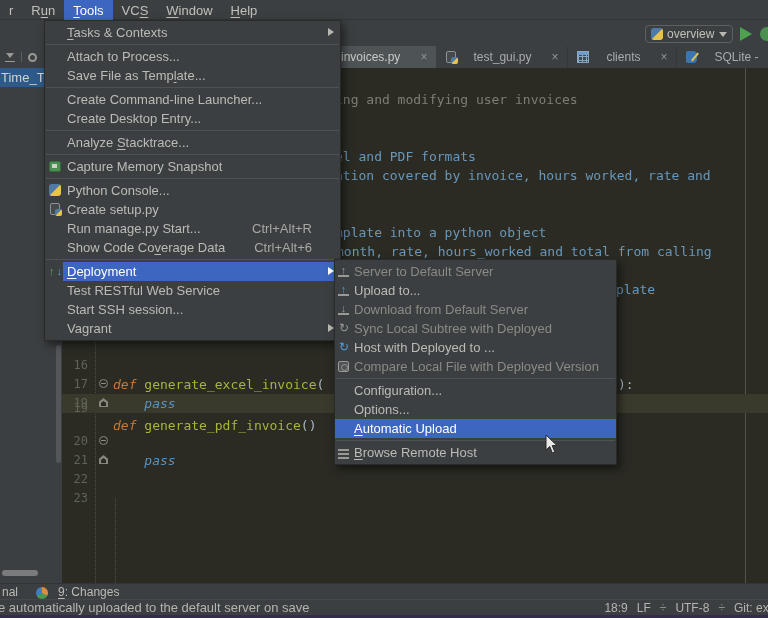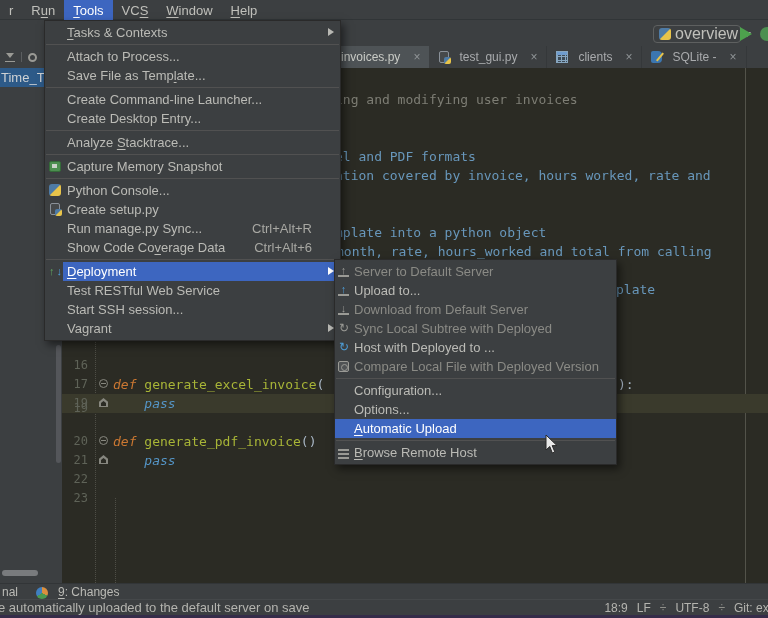--- a/index.html
+++ b/index.html
@@ -10,21 +10,21 @@
 
   
   .menubar{position:absolute;left:0;top:0;width:768px;height:20px;background:#3C3F41;
     border-bottom:1px solid #313537;display:flex;align-items:center;font-size:13px;}
   .mb-item{padding:1px 9px;height:20px;line-height:19px;color:#C0C0BB;cursor:default;}
   .mb-item.sel{background:#3D66C0;color:#FFF;}
 
   
   .toolbar{position:absolute;left:0;top:20px;width:768px;height:26px;background:#3C3F41;}
   .run-chip{position:absolute;left:645px;top:5px;width:88px;height:18px;border:1px solid #5E6060;
-    border-radius:4px;display:flex;align-items:center;gap:4px;padding:0 5px;font-size:16px;color:#C0C0BB;margin-left:8px;}
+    border-radius:4px;display:flex;align-items:center;gap:4px;padding:0 5px;font-size:12px;color:#C0C0BB;}
   .caret-down{width:0;height:0;border-left:4px solid transparent;border-right:4px solid transparent;
     border-top:5px solid #B8B8B3;margin-left:1px;}
   .play-btn{position:absolute;left:740px;top:7px;width:0;height:0;
     border-top:7px solid transparent;border-bottom:7px solid transparent;border-left:12px solid #4DA24D;}
   .partial-icon{position:absolute;left:760px;top:7px;width:14px;height:14px;border-radius:50%;background:#4C8F50;}
 
   
   .proj-panel{position:absolute;left:0;top:46px;width:62px;height:537px;background:#3C3F41;}
   .proj-tools{position:absolute;left:5px;top:6px;display:flex;align-items:center;gap:6px;}
   .ic-collapse{width:10px;height:9px;border-bottom:1px solid #9A9A95;position:relative;}
@@ -33,21 +33,21 @@
   .ic-vsep{width:1px;height:10px;background:#5B5E60;}
   .ic-gear{width:9px;height:9px;border:2px solid #9A9A95;border-radius:50%;}
   .proj-sel{position:absolute;left:0;top:22px;width:62px;height:19px;background:#2D5A88;
     color:#CFD2D4;font-size:13px;line-height:19px;padding-left:1px;white-space:nowrap;overflow:hidden;}
   .proj-vscroll{position:absolute;left:56px;top:299px;width:5px;height:118px;background:#54565A;border-radius:3px;}
   .proj-hscroll{position:absolute;left:2px;top:524px;width:36px;height:6px;background:#797B7D;border-radius:3px;}
 
   
   .tabbar{position:absolute;left:62px;top:46px;width:706px;height:22px;background:#3C3F41;display:flex;}
   .tabspacer{width:241px;flex:none;}
-  .tab{display:flex;align-items:center;gap:10px;padding:0 9px;font-size:12px;color:#A9ABAD;
+  .tab{display:flex;align-items:center;gap:17px;padding:0 9px;font-size:12px;color:#A9ABAD;
     border-right:1px solid #35383A;white-space:nowrap;}
   .tab.active{background:#4E5356;color:#C9CBC6;border-right:none;padding-left:38px;}
   .tab .tclose{color:#8F9496;font-size:12px;margin-left:3px;}
 
   
   .editor{position:absolute;left:62px;top:68px;width:706px;height:515px;background:#2B2B24;
     font-family:"DejaVu Sans Mono",monospace;font-size:13px;}
   .cur-line{position:absolute;left:0;width:706px;height:19px;background:#3A3A2C;}
   .margin-guide{position:absolute;left:683px;top:0;width:1px;height:515px;background:#53534A;}
   .gutter-line{position:absolute;left:33px;top:0;width:1px;height:515px;border-left:1px dotted #4E4E46;}
@@ -207,21 +207,21 @@
       <div class="lnum" style="top: 326px;">19</div>
       <div class="fold" style="top: 326px;">
         <div class="fold-end"></div>
       </div>
       <div class="cline" style="top: 326px;"><span class="tk-pl">    </span><span class="tk-kw2">pass</span></div>
       <div class="lnum" style="top: 331px;">19</div>
       <div class="lnum" style="top: 364px;">20</div>
       <div class="fold" style="top: 364px;">
         <div class="fold-start"></div>
       </div>
-      <div class="cline" style="top: 364px;"><span class="tk-kw">def </span><span class="tk-fn">generate_pdf_invoice</span><span class="tk-pl">()</span></div>
+      <div class="cline" style="top: 348px;"><span class="tk-kw">def </span><span class="tk-fn">generate_pdf_invoice</span><span class="tk-pl">()</span></div>
       <div class="lnum" style="top: 383px;">21</div>
       <div class="fold" style="top: 383px;">
         <div class="fold-end"></div>
       </div>
       <div class="cline" style="top: 383px;"><span class="tk-pl">    </span><span class="tk-kw2">pass</span></div>
       <div class="lnum" style="top: 402px;">22</div>
       <div class="lnum" style="top: 421px;">23</div>
       <div class="frag c-gray" style="top: 22px; left: 273px;">ing and modifying user invoices</div>
       <div class="frag c-blue" style="top: 79px; left: 273px;">el and PDF formats</div>
       <div class="frag c-blue" style="top: 98px; left: 273px;">ation covered by invoice, hours worked, rate and</div>
@@ -262,21 +262,21 @@
       <div class="msep"></div>
       <div class="mrow">
         <span class="icon mi i-python"></span>
         <span class="mlabel">Python Console...</span>
       </div>
       <div class="mrow">
         <span class="icon mi i-pyfile"></span>
         <span class="mlabel">Create setup.py</span>
       </div>
       <div class="mrow">
-        <span class="mlabel">Run manage.py Sync...</span>
+        <span class="mlabel">Run manage.py Start...</span>
         <span class="msc">Ctrl+Alt+R</span>
       </div>
       <div class="mrow">
         <span class="mlabel">Show Code Co<u>v</u>erage Data</span>
         <span class="msc">Ctrl+Alt+6</span>
       </div>
       <div class="msep"></div>
       <div class="mrow sel">
         <span class="icon mi i-deploy"></span>
         <span class="mlabel"><u>D</u>eployment</span>

